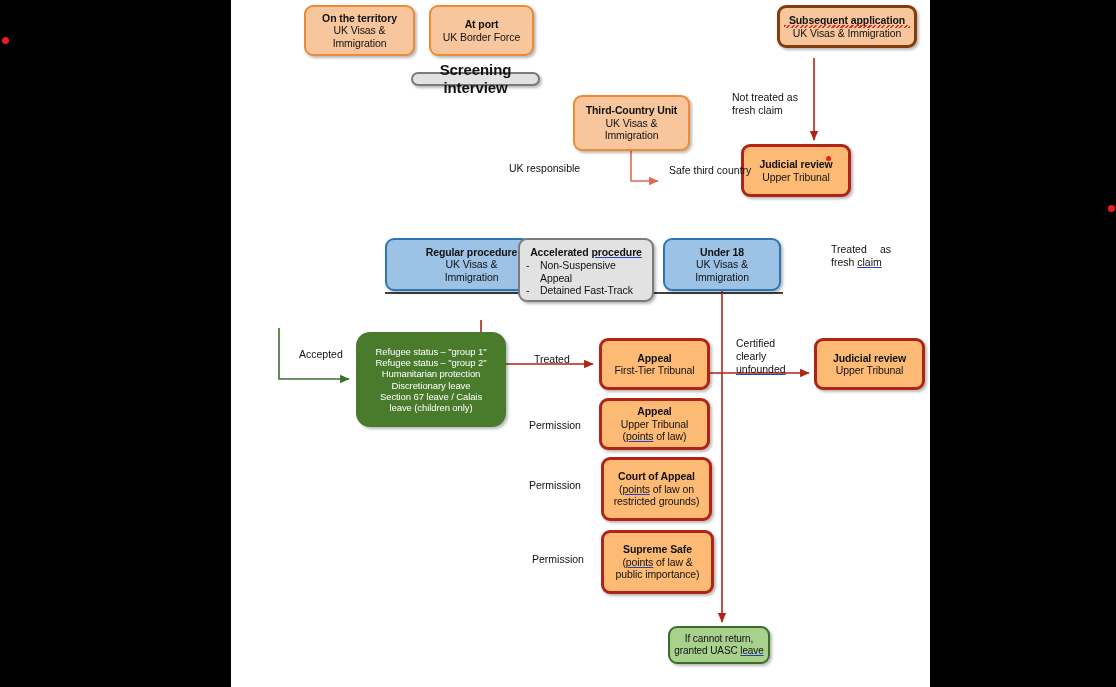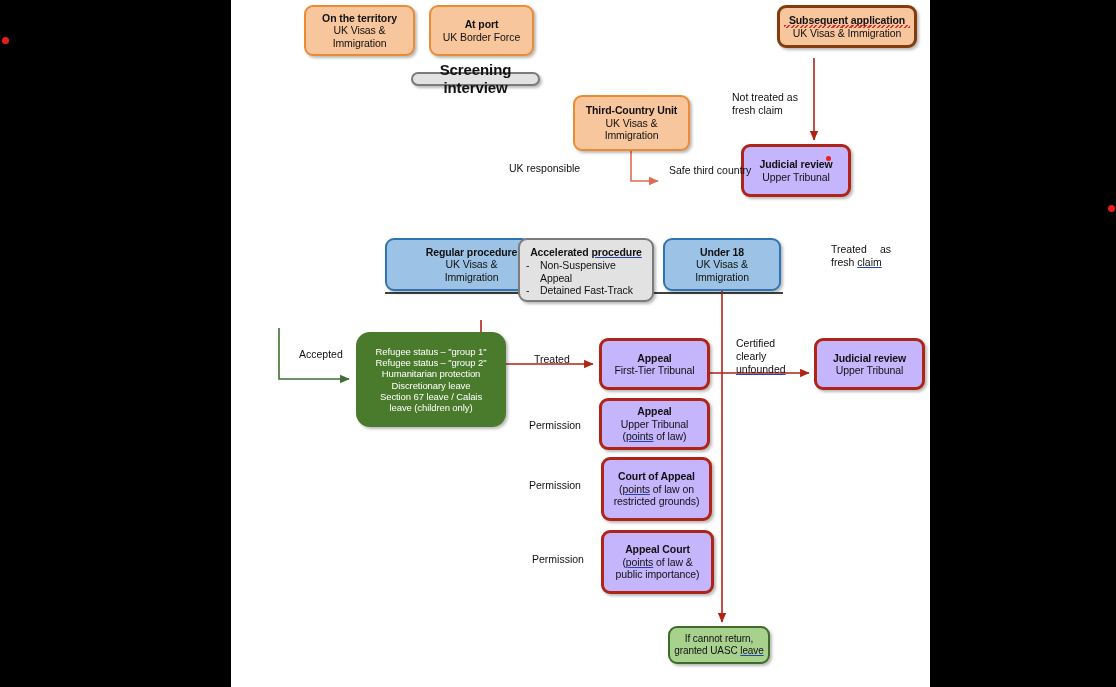--- a/index.html
+++ b/index.html
@@ -16,21 +16,21 @@
   .u{text-decoration:underline;text-decoration-color:#2442c8;color:inherit;}
   .sq{position:relative;}
   .sq::after{content:"";position:absolute;left:0;right:0;bottom:-1px;height:3px;
       background-image:repeating-linear-gradient(135deg,#e03030 0 1.6px,transparent 1.6px 3.2px);}
 
   
   .orange{background:#f7c69c;border:2.5px solid #ed8b35;color:#111;}
   .brown{background:#f7c69c;border:3px solid #843c0c;color:#111;align-items:center;}
   .grey{background:#e2e2e2;border:2.5px solid #7b7b7b;color:#111;}
   .blue{background:#9cc3e5;border:2.5px solid #2e74b5;color:#111;}
-  .red{background:#c4b5fd;border:3px solid #b02418;color:#111;}
+  .red{background:#fdba74;border:3px solid #b02418;color:#111;}
   .green{background:#4a7b2c;border:2px solid #4a7b2c;color:#fff;}
   .lgreen{background:#a9d18e;border:2.5px solid #3f6b28;color:#111;}
 
   .shadow{box-shadow:2px 2px 3px rgba(0,0,0,.28);}
 
   .lbl{position:absolute;font-size:10.5px;color:#111;line-height:1.25;}
   .lbl.just{text-align:justify;text-align-last:justify;}
 
   svg.ov{position:absolute;left:0;top:0;width:699px;height:687px;overflow:visible;pointer-events:none;}
 </style>
@@ -192,21 +192,21 @@
     <div class="box red shadow" style="left:370px;top:457px;width:111px;height:64px;font-size:10.5px;">
       <div class="inner">
         <div class="t1">Court of Appeal</div>
         <div><span>(</span><span class="u">points</span><span> of law on</span></div>
         <div>restricted grounds)</div>
       </div>
     </div>
 
     <div class="box red shadow" style="left:370px;top:530px;width:113px;height:64px;font-size:10.5px;">
       <div class="inner">
-        <div class="t1">Appeal Court</div>
+        <div class="t1">Supreme Safe</div>
         <div><span>(</span><span class="u">points</span><span> of law &amp;</span></div>
         <div>public importance)</div>
       </div>
     </div>
 
     <div class="lbl" style="left:298px;top:419px;">Permission</div>
     <div class="lbl" style="left:298px;top:479px;">Permission</div>
     <div class="lbl" style="left:301px;top:553px;">Permission</div>
 
     <div class="lbl" style="left:505px;top:337px;width:60px;">

